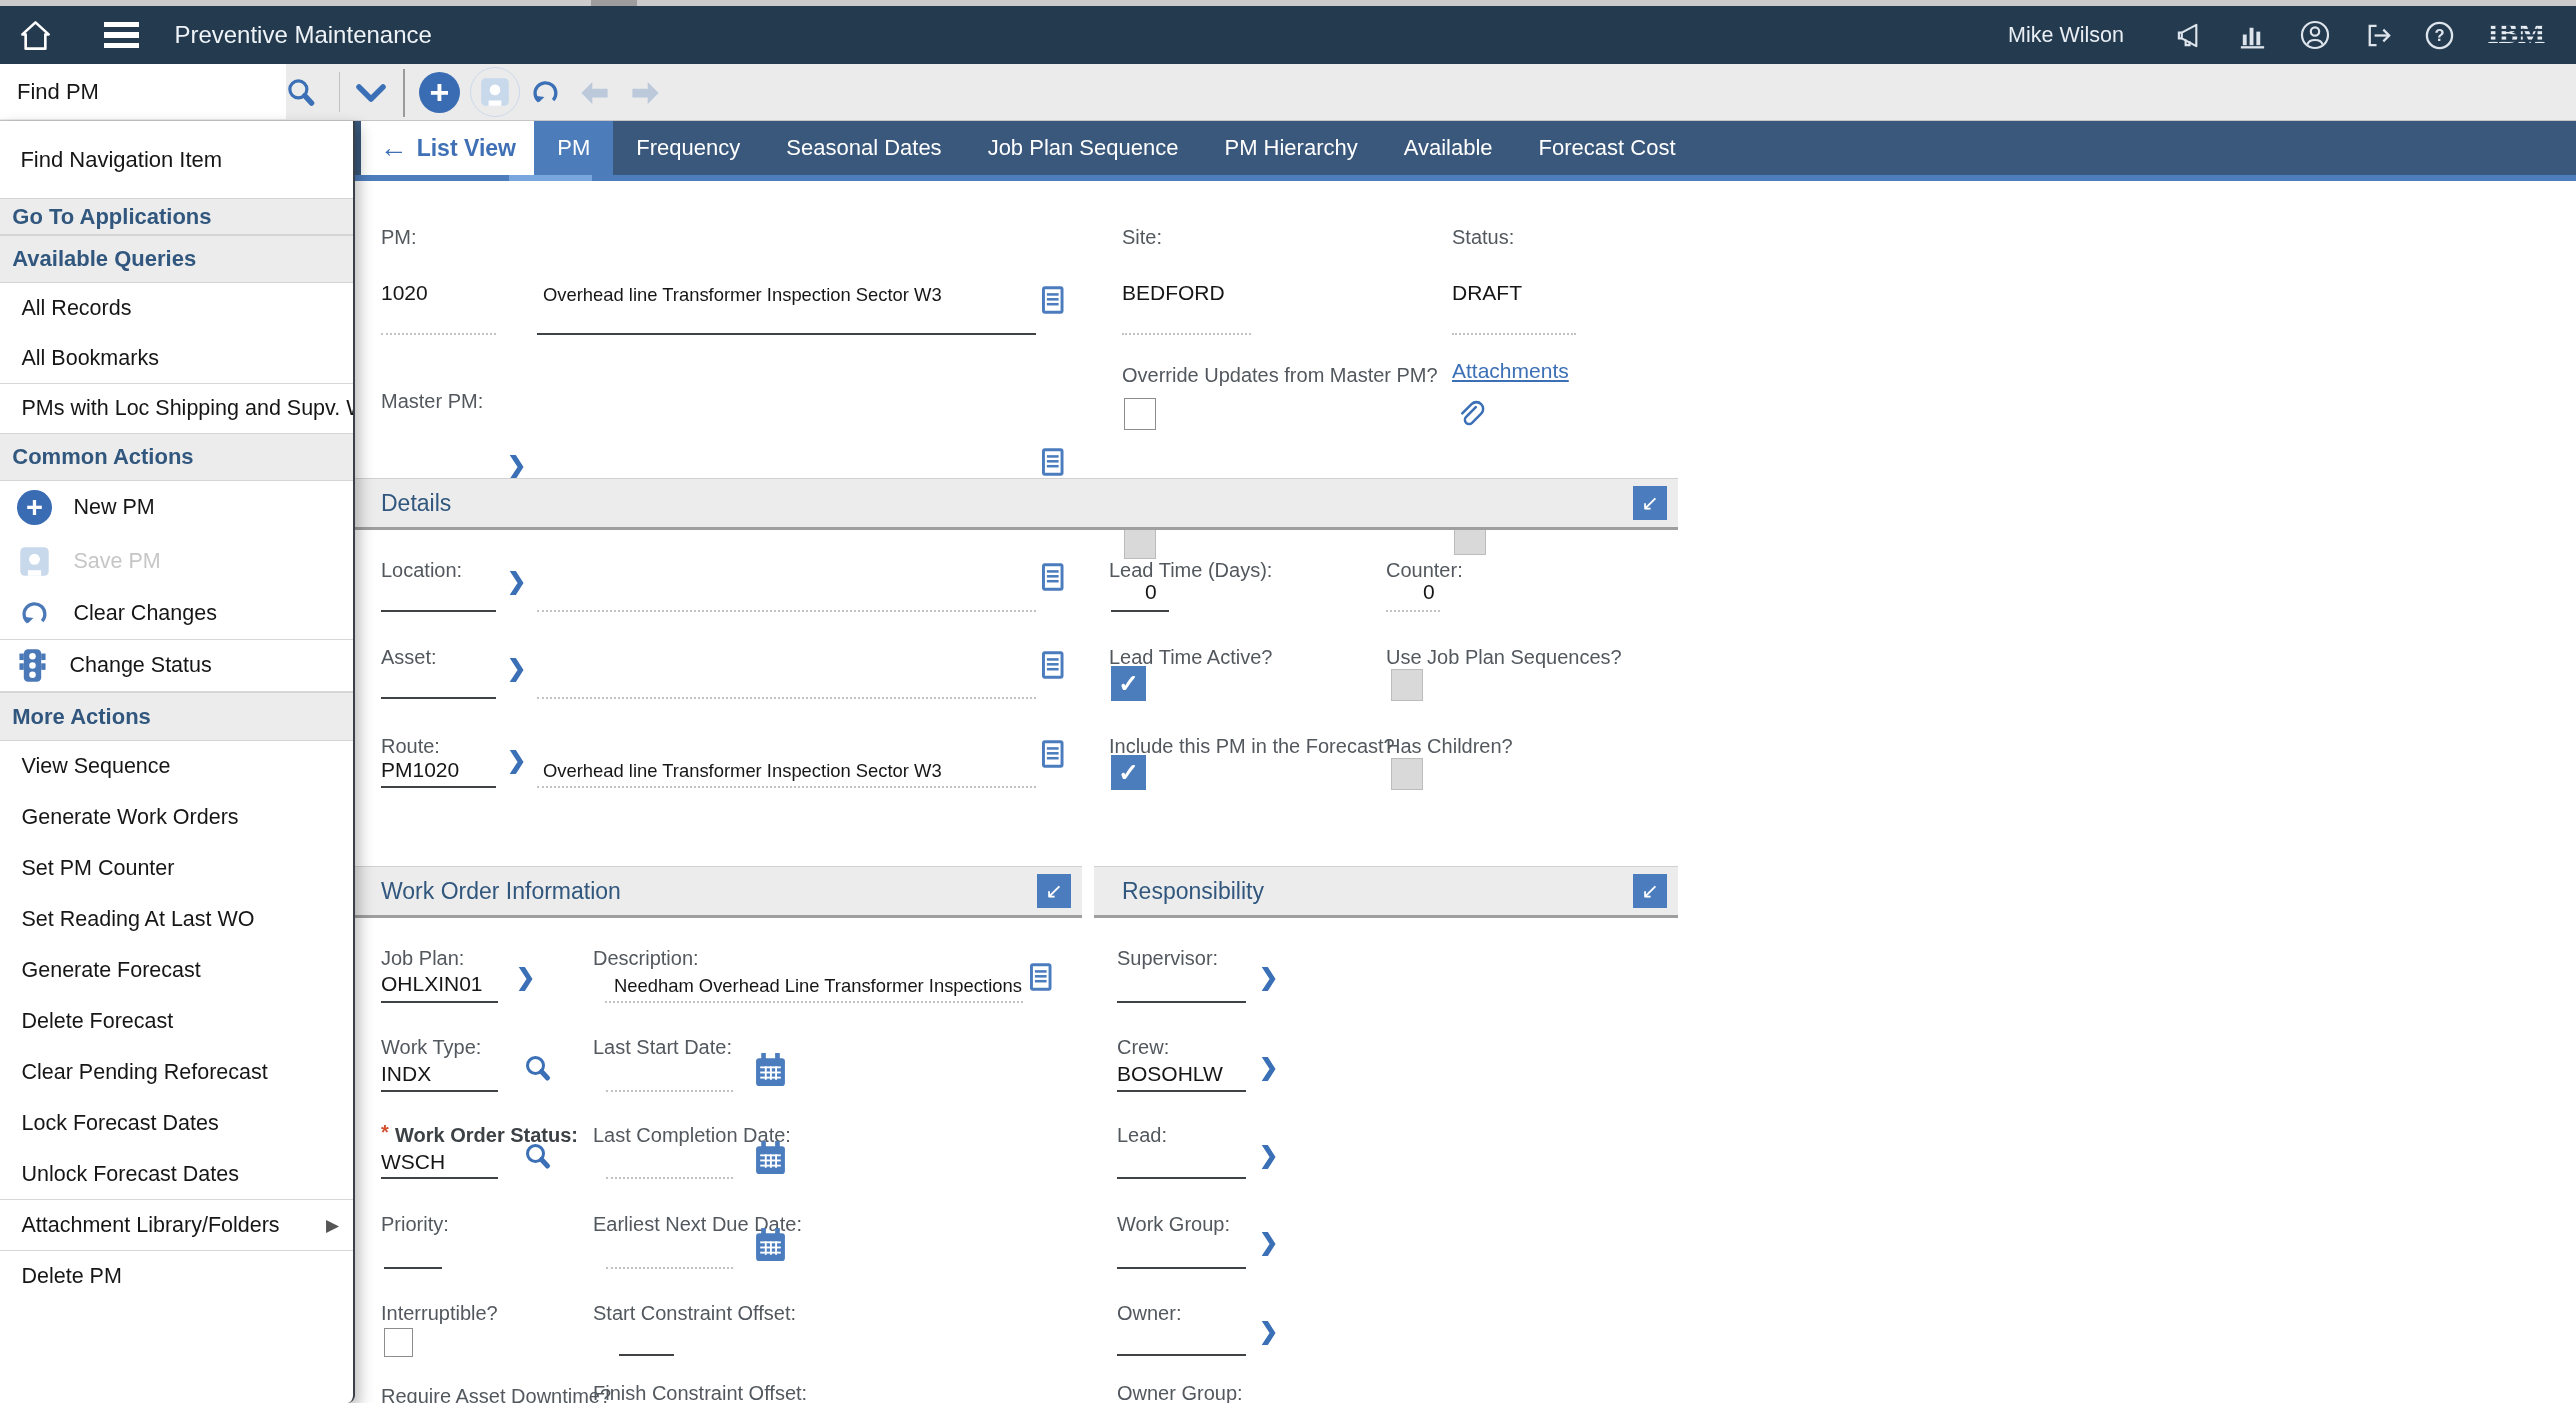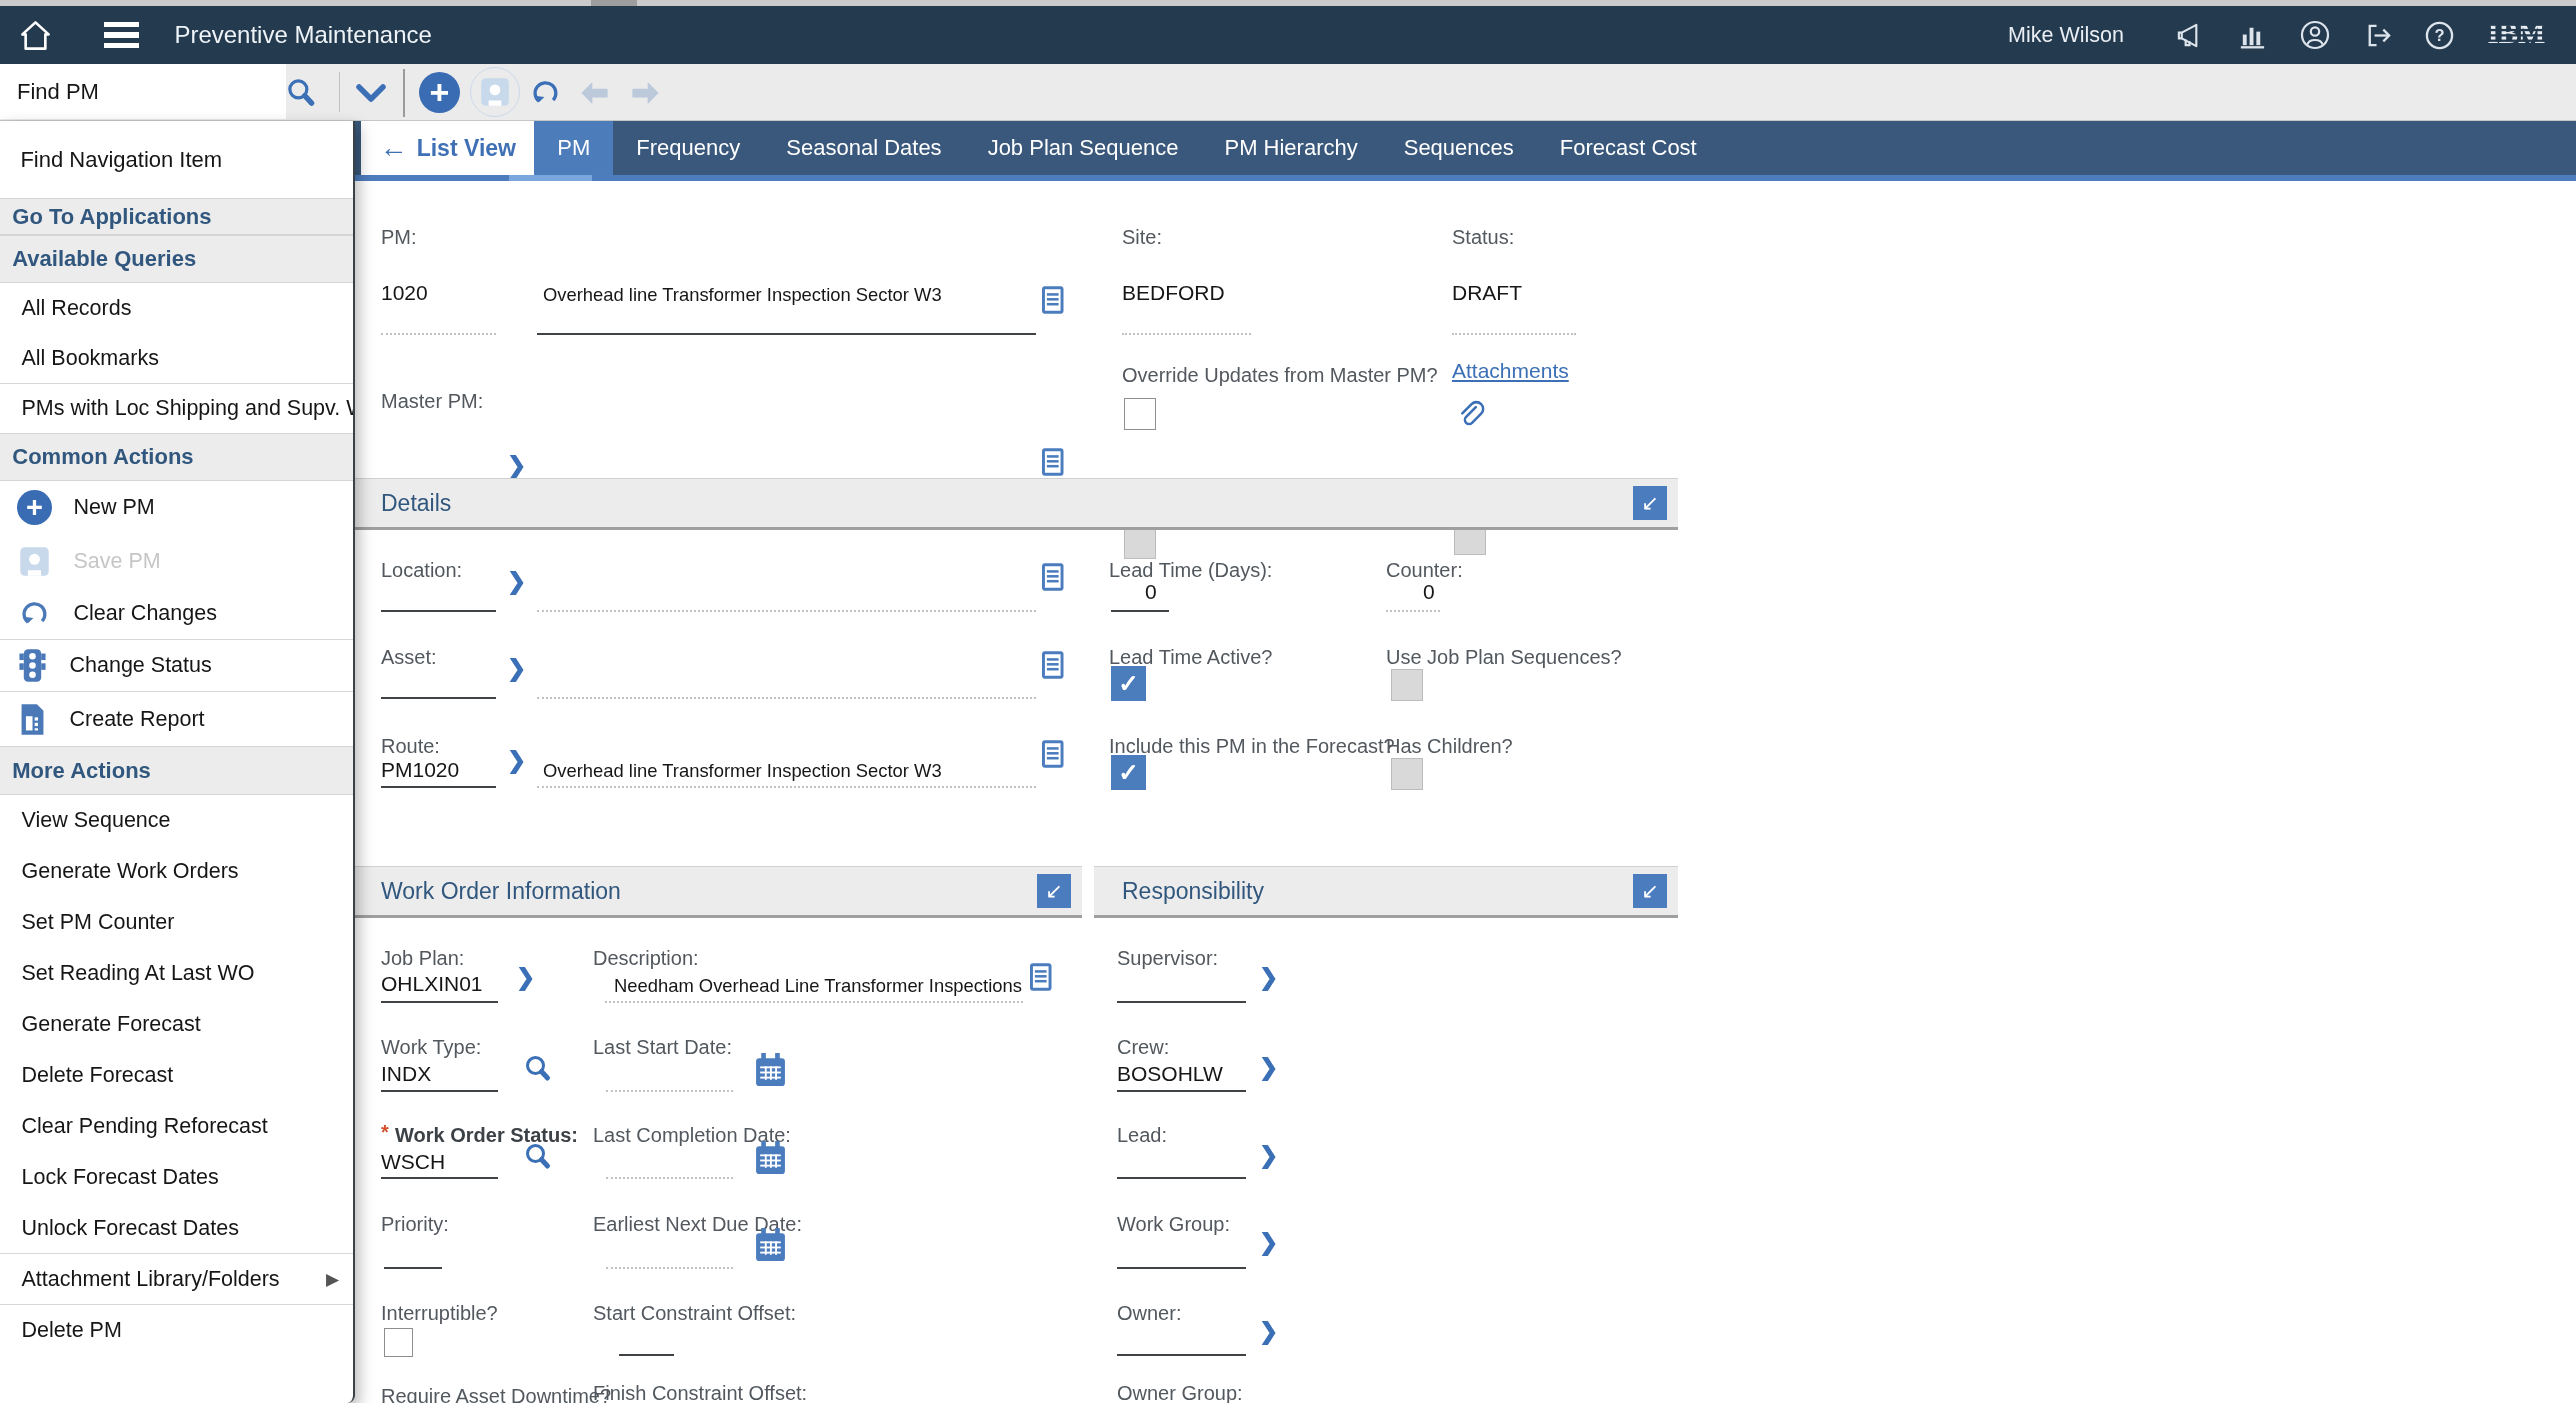--- a/index.html
+++ b/index.html
@@ -203,21 +203,21 @@
       <div class="tab">
           <span>Seasonal Dates</span>
         </div>
       <div class="tab">
           <span>Job Plan Sequence</span>
         </div>
       <div class="tab">
           <span>PM Hierarchy</span>
         </div>
       <div class="tab">
-          <span>Sequences</span>
+          <span>Available</span>
         </div>
       <div class="tab">
           <span>Forecast Cost</span>
         </div>
     </div>
   </div>
 
   <div class="abs main-bg"></div>
 
   <div class="abs lbl" style="left:381px;top:226px">PM:</div>
@@ -509,32 +509,20 @@
             <rect x="22" y="6" width="4" height="6"></rect>
             <rect x="2" y="15" width="4" height="6"></rect>
             <rect x="22" y="15" width="4" height="6"></rect>
             <circle cx="14" cy="8.5" r="3" fill="#fff"></circle>
             <circle cx="14" cy="17" r="3" fill="#fff"></circle>
             <circle cx="14" cy="25.5" r="3" fill="#fff"></circle>
           </svg>
       </span>
       <span class="txt">Change Status</span>
     </div>
-    <div class="sb-item iconrow" style="height:54px">
-      <span>
-        <svg width="31" height="35" viewBox="0 0 28 32" fill="#4b79b8">
-            <path d="M4 2 H18 L24 8 V30 H4 Z"></path>
-            <rect x="8" y="13" width="6" height="13" fill="#fff"></rect>
-            <rect x="16" y="14" width="3" height="3" fill="#fff"></rect>
-            <rect x="16" y="19" width="3" height="3" fill="#fff"></rect>
-            <rect x="16" y="24" width="3" height="2" fill="#fff"></rect>
-          </svg>
-      </span>
-      <span class="txt">Create Report</span>
-    </div>
 
     <div class="sb-hdr" style="height:49px">More Actions</div>
     <div class="sb-item" style="height:51px">View Sequence</div>
     <div class="sb-item" style="height:51px">Generate Work Orders</div>
     <div class="sb-item" style="height:51px">Set PM Counter</div>
     <div class="sb-item" style="height:51px">Set Reading At Last WO</div>
     <div class="sb-item" style="height:51px">Generate Forecast</div>
     <div class="sb-item" style="height:51px">Delete Forecast</div>
     <div class="sb-item" style="height:51px">Clear Pending Reforecast</div>
     <div class="sb-item" style="height:51px">Lock Forecast Dates</div>

